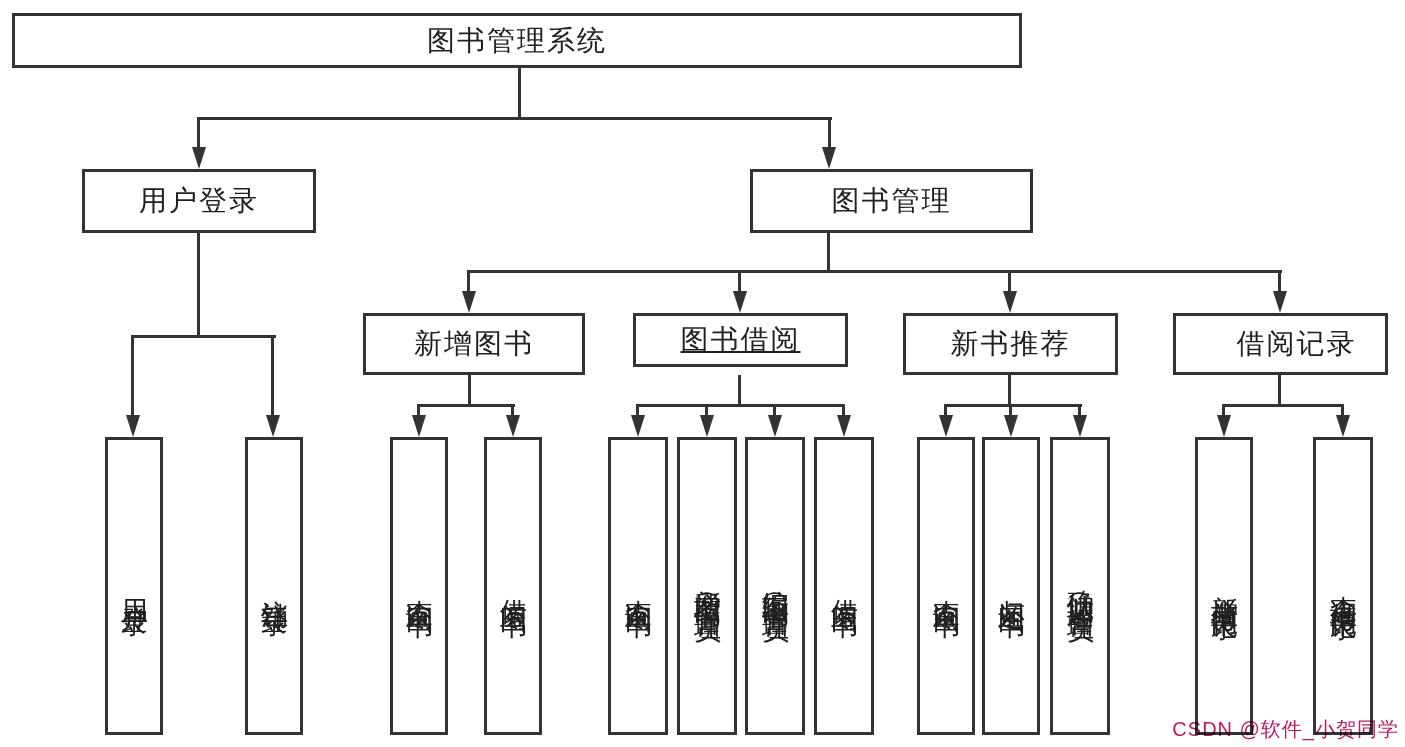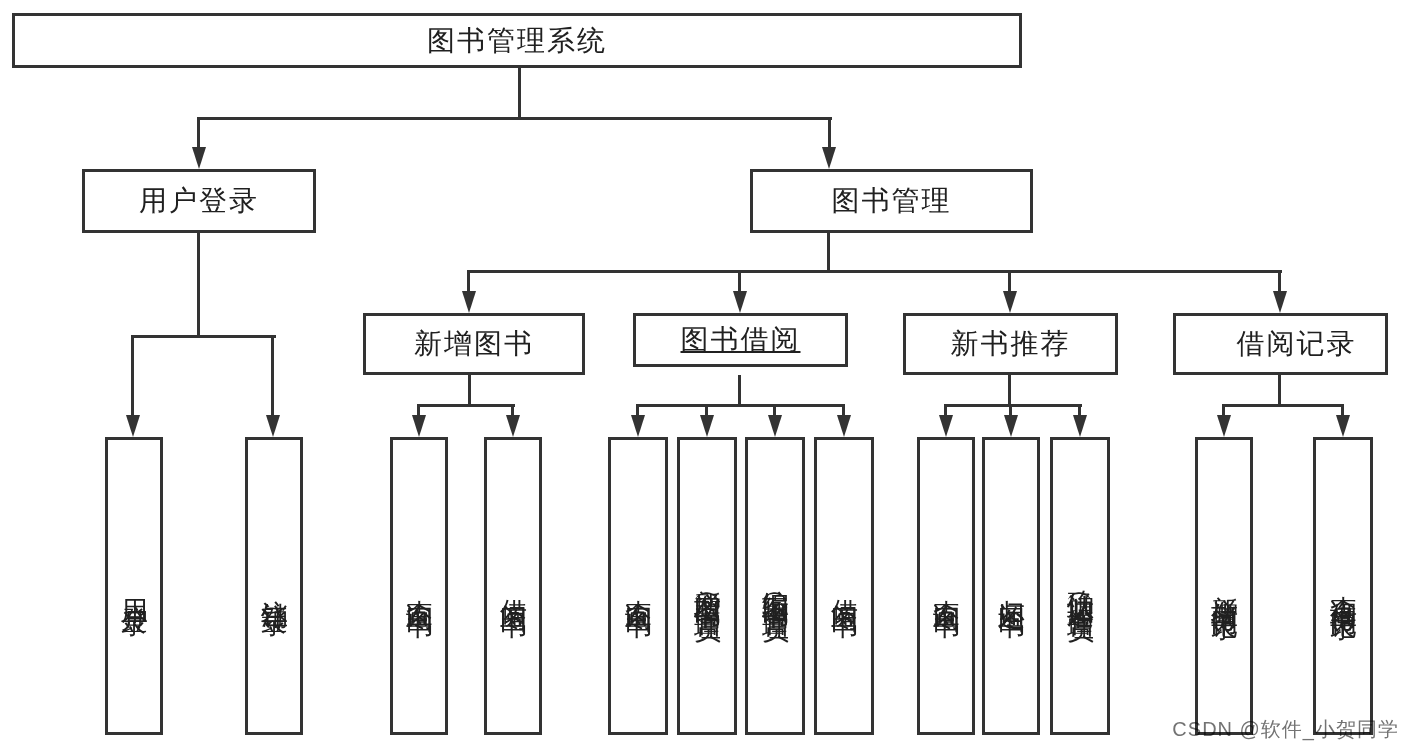--- a/index.html
+++ b/index.html
@@ -118,15 +118,15 @@
   <div class="box leaf" style="left:745px;width:60px;">编辑图书（管理员）</div>
   <div class="box leaf" style="left:814px;width:60px;">借阅图书</div>
 
   <div class="box leaf" style="left:917px;width:58px;">查询图书</div>
   <div class="box leaf" style="left:982px;width:58px;">归还图书</div>
   <div class="box leaf" style="left:1050px;width:60px;">确认归还（管理员）</div>
 
   <div class="box leaf" style="left:1195px;width:58px;">新增借阅记录</div>
   <div class="box leaf" style="left:1313px;width:60px;">查询借阅记录</div>
 
-  <div class="watermark" style="color: #737373;">CSDN @软件_小贺同学</div>
+  <div class="watermark" style="color: #be185d;">CSDN @软件_小贺同学</div>
 
 </div>
 
 </body></html>

